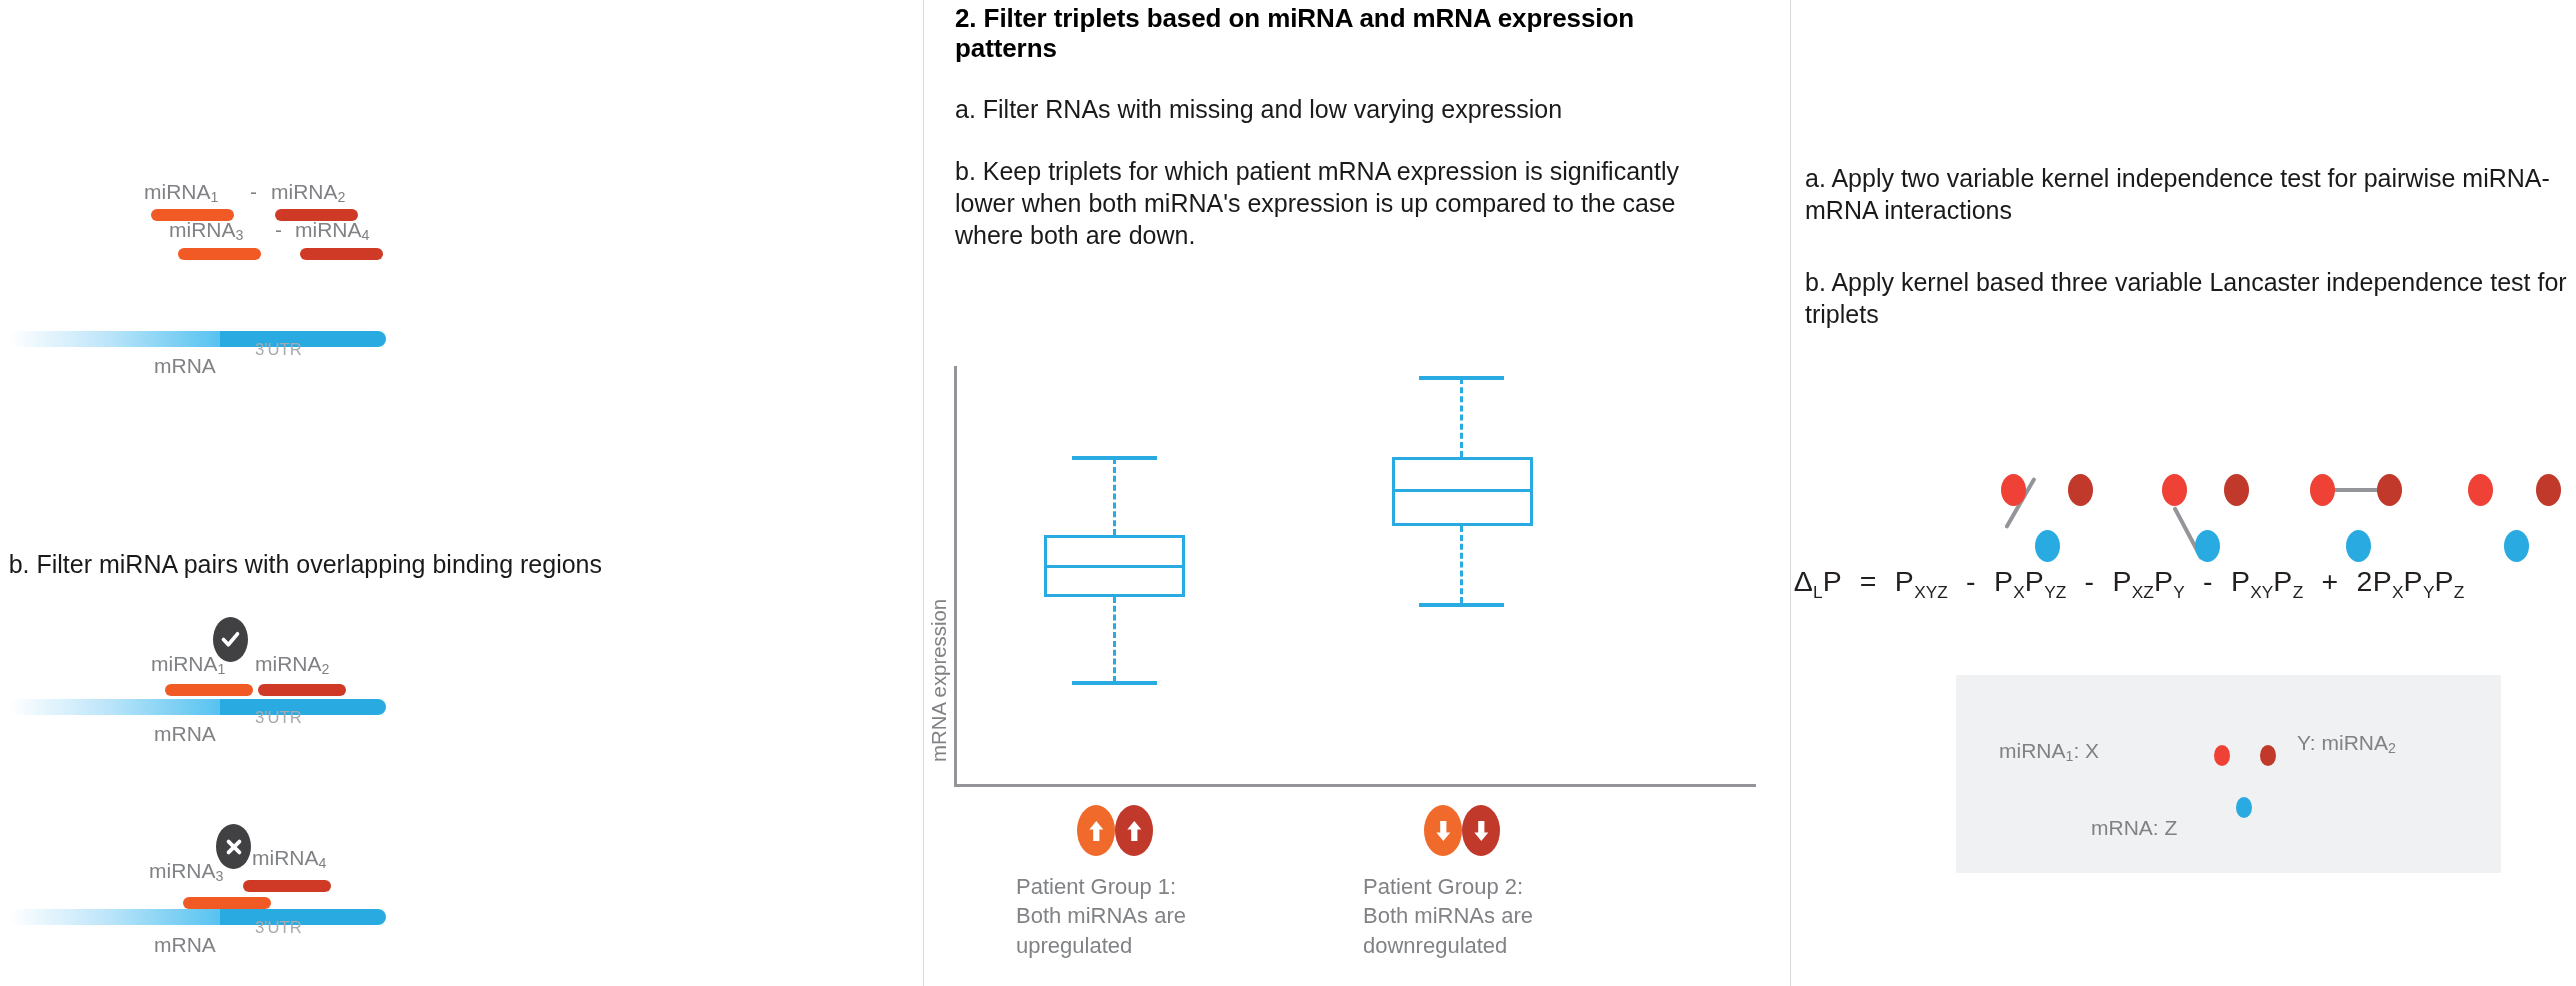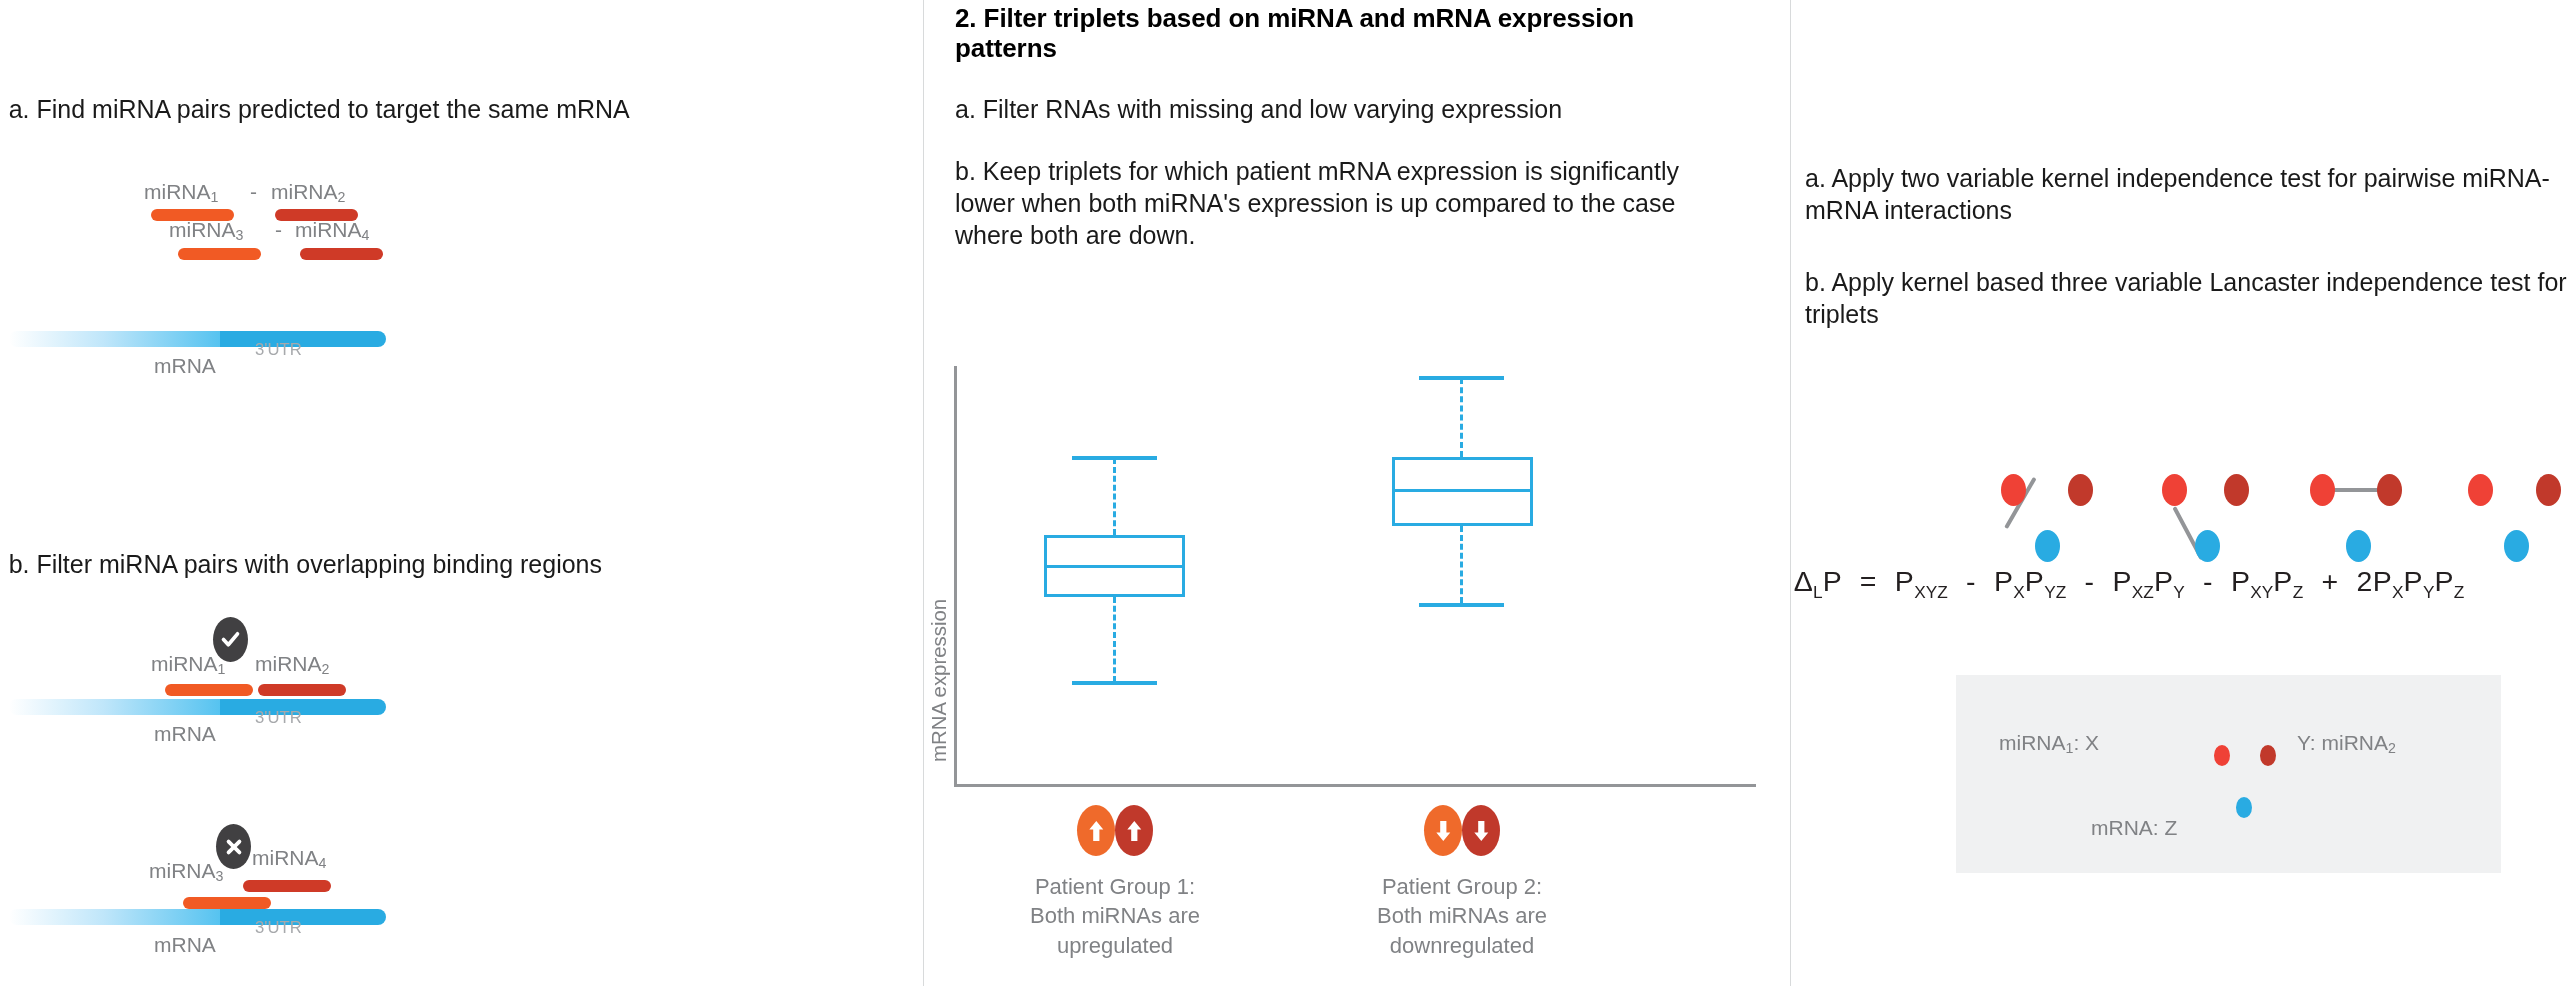--- a/index.html
+++ b/index.html
@@ -67,21 +67,21 @@
     position:absolute;color:#808285;font-size:20.4px;white-space:nowrap;
     transform:rotate(-90deg);transform-origin:left top;
   }
   .bp-box{position:absolute;border:3.1px solid #29abe2;background:transparent;box-sizing:border-box;}
   .bp-median{position:absolute;height:3.1px;background:#29abe2;}
   .bp-cap{position:absolute;height:3.7px;background:#29abe2;}
   .bp-whisk{
     position:absolute;width:0;border-left:3.1px dashed #29abe2;
   }
 
-  .grp-wrap{position:absolute;text-align:center;}
+  .grp-wrap{position:absolute;}
   .arrows{display:flex;justify-content:center;align-items:center;gap:0px;}
   .arrow-pill{width:38px;height:51px;border-radius:50%;display:flex;align-items:center;justify-content:center;}
   .arrow-pill.o{background:#ef6a2b;}
   .arrow-pill.r{background:#c0392b;}
   .grp-caption{
     margin-top:16px;color:#808285;font-size:22px;line-height:1.34;white-space:pre-line;
   }
 
   
   #nodegraph{position:absolute;}
@@ -106,21 +106,20 @@
   .leg-label{position:absolute;color:#808285;font-size:21px;white-space:nowrap;}
   .leg-label sub{font-size:14.2px;vertical-align:baseline;position:relative;top:2.5px;}
   .leg-node{position:absolute;width:16px;height:21px;border-radius:50%;}
 </style>
 </head>
 <body>
 
 <div class="panel" id="panel-1">
 
 
-  <p class="step-text" style="left:8.7px;top:93px;width:880px;">a. Find miRNA pairs predicted to target the same mRNA</p>
 
   <div class="mi-name" style="left:144px;top:180px;">
     <span>miRNA</span><sub>1</sub>
   </div>
   <div class="dash" style="left:250px;top:180px;">-</div>
   <div class="mi-name" style="left:271px;top:180px;">
     <span>miRNA</span><sub>2</sub>
   </div>
   <div class="mibar o" style="left:151px;top:209px;width:83px;"></div>
   <div class="mibar r" style="left:275px;top:209px;width:83px;"></div>
@@ -298,21 +297,21 @@
     <span class="op">-</span>
     <span><span>P</span><sub>XZ</sub><span>P</span><sub>Y</sub></span>
     <span class="op">-</span>
     <span><span>P</span><sub>XY</sub><span>P</span><sub>Z</sub></span>
     <span class="op">+</span>
     <span><span>2P</span><sub>X</sub><span>P</span><sub>Y</sub><span>P</span><sub>Z</sub></span>
   </div>
 
   <div id="legendbox" style="left:166px;top:675px;width:545px;height:198px;">
 
-    <div class="leg-label" style="left:43px;top:56px;">
+    <div class="leg-label" style="left:43px;top:64px;">
       <span>miRNA</span><sub>1</sub><span>: X</span>
     </div>
     <div class="leg-node" style="left:258px;top:70px;background:#ef4136;"></div>
 
     <div class="leg-node" style="left:304px;top:70px;background:#c1392b;"></div>
     <div class="leg-label" style="left:335px;top:56px;margin-left:6px;">
       <span>Y: </span><span>miRNA</span><sub>2</sub>
     </div>
 
     <div class="leg-node" style="left:280px;top:122px;background:#29abe2;"></div>

